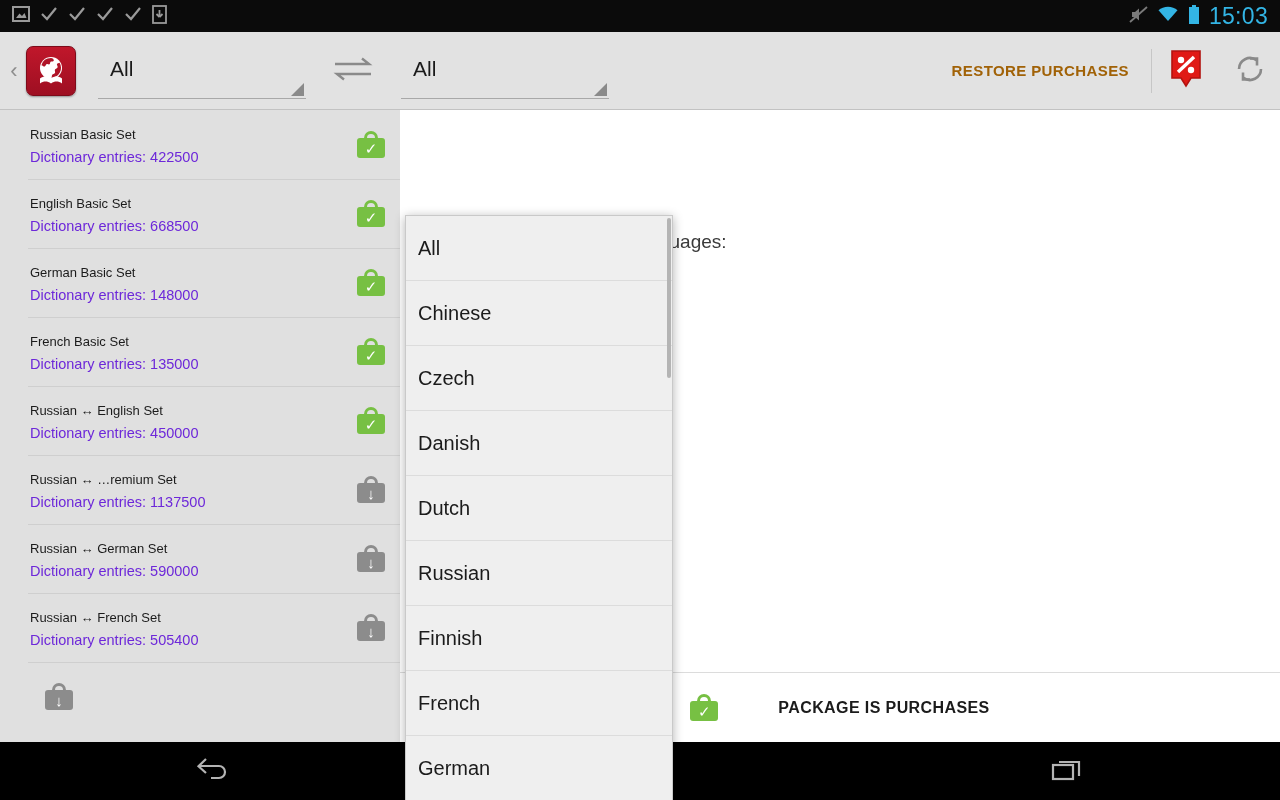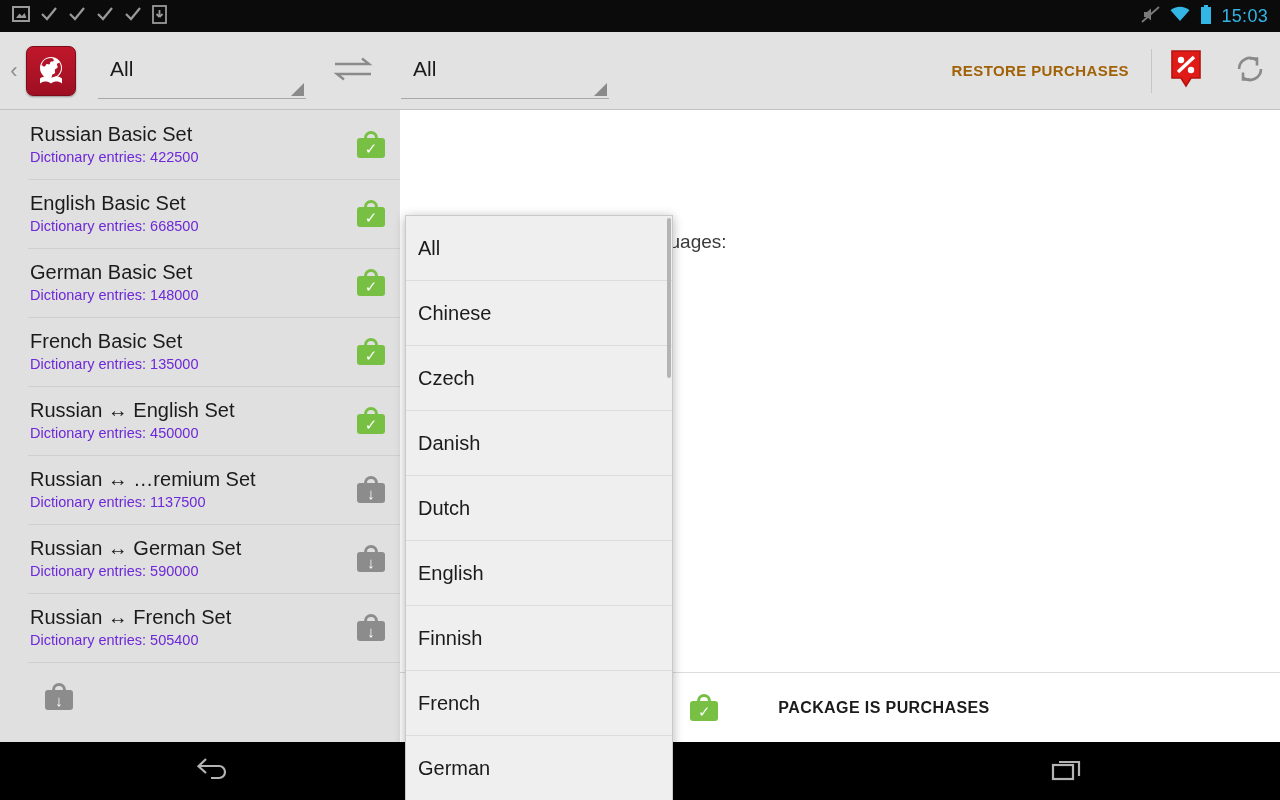--- a/index.html
+++ b/index.html
@@ -12,21 +12,21 @@
   #screen { position: relative; width: 1280px; height: 800px; background: #fff; }
 
   
   #statusbar {
     position: absolute; top: 0; left: 0; width: 1280px; height: 32px;
     background: #0b0b0b; display: flex; align-items: center;
   }
   #status-left { display: flex; align-items: center; gap: 10px; padding-left: 12px; }
   #status-right { margin-left: auto; display: flex; align-items: center; gap: 9px; padding-right: 12px; }
   .st-ico { display: block; }
-  #clock { color: #33b5e5; font-size: 18px; letter-spacing: .3px; }
+  #clock { color: #33b5e5; font-size: 23px; letter-spacing: .3px; }
 
   
   #actionbar {
     position: absolute; top: 32px; left: 0; width: 1280px; height: 78px;
     background: #e2e2e2;
     border-bottom: 1px solid #c2c2c2;
     display: flex; align-items: center;
   }
   #up-chevron {
     width: 20px; text-align: center; color: #8d8d8d; font-size: 22px;
@@ -71,21 +71,21 @@
   }
   .pkg-row {
     position: relative; height: 69px; display: flex; align-items: center;
     padding: 0 0 0 30px;
   }
   .pkg-row + .pkg-row::before {
     content: ""; position: absolute; top: 0; left: 28px; right: 0;
     height: 1px; background: #cfcfcf;
   }
   .pkg-text { flex: 1; }
-  .pkg-title { font-size: 20px; color: #1b1b1b; line-height: 25px; white-space: nowrap; }
+  .pkg-title { font-size: 13px; color: #1b1b1b; line-height: 25px; white-space: nowrap; }
   .pkg-sub   { font-size: 14.5px; color: #6d28d9; line-height: 20px; }
   .pkg-ico   { width: 58px; display: flex; align-items: center; justify-content: center; }
 
   
   .bag { position: relative; width: 28px; height: 27px; }
   .bag .handle {
     position: absolute; left: 50%; top: 0; transform: translateX(-50%);
     width: 14px; height: 12px; border: 3px solid currentColor;
     border-bottom: none; border-radius: 8px 8px 0 0;
   }
@@ -404,21 +404,21 @@
         <span id="footer-status-label">PACKAGE IS PURCHASES</span>
       </div>
     </div>
 
     <div id="dropdown">
       <div class="dd-item">All</div>
       <div class="dd-item">Chinese</div>
       <div class="dd-item">Czech</div>
       <div class="dd-item">Danish</div>
       <div class="dd-item">Dutch</div>
-      <div class="dd-item">English</div>
+      <div class="dd-item">Russian</div>
       <div class="dd-item">Finnish</div>
       <div class="dd-item">French</div>
       <div class="dd-item">German</div>
 
       <div id="dd-scrollbar"></div>
     </div>
 
   </div>
 
   <div id="navbar">

